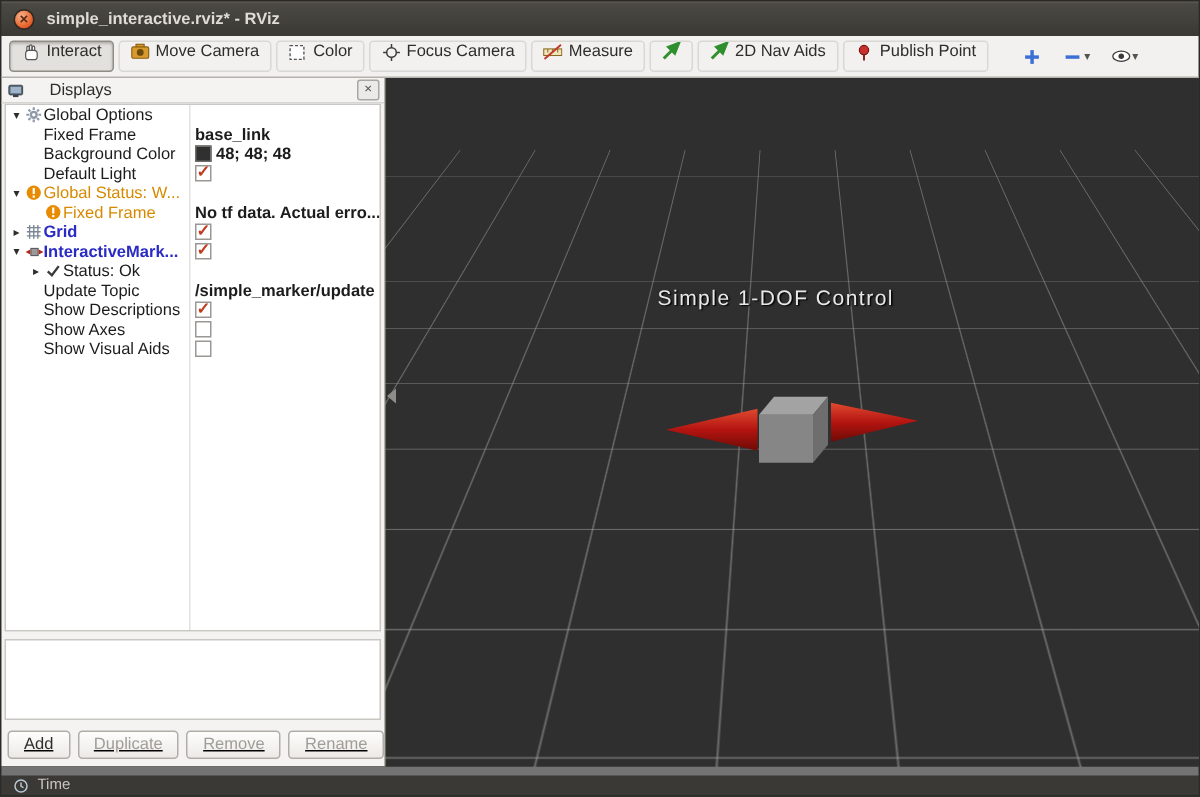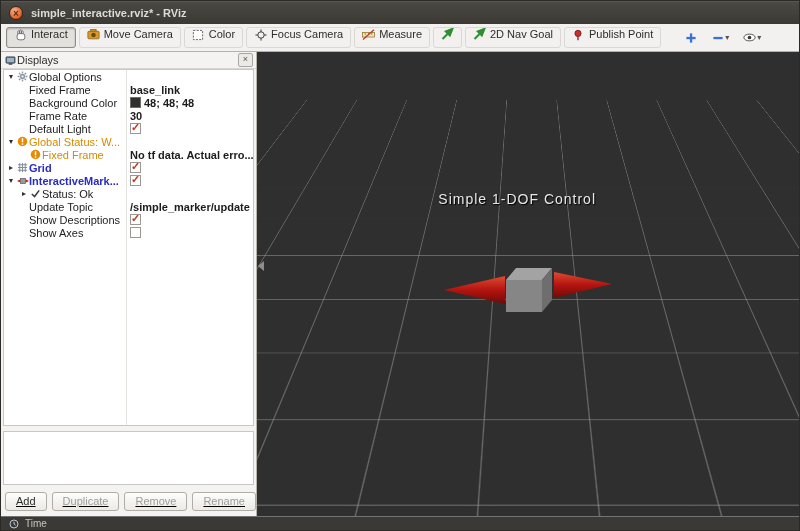--- a/index.html
+++ b/index.html
@@ -23,21 +23,21 @@
   .icon{display:inline-flex;width:13px;height:13px;align-items:center;justify-content:center;}
   .icon svg{display:block;}
   .toolbar-extra{margin-left:16px;display:flex;gap:6px;align-items:center;}
   .extra-btn{display:flex;align-items:center;gap:1px;height:20px;padding:0 3px;background:transparent;
     border:1px solid transparent;border-radius:3px;}
   .chev{font-size:8px;color:#55534f;}
   
   .main{flex:1;display:flex;min-height:0;}
   .left-panel{flex:0 0 256px;width:256px;background:#f4f3f1;border-right:1px solid #b5b2ac;
     display:flex;flex-direction:column;box-sizing:border-box;}
-  .panel-header{flex:0 0 16px;display:flex;align-items:center;gap:0;padding:0 3px;
+  .panel-header{flex:0 0 16px;display:flex;align-items:center;gap:16px;padding:0 3px;
     border-bottom:1px solid #d8d6d2;color:#2e2d2a;}
   .panel-close{margin-left:auto;width:13px;height:12px;border:1px solid #a9a7a2;background:#eceae7;
     line-height:10px;text-align:center;font-size:9px;color:#555;border-radius:2px;}
   .tree{flex:1;background:#fff;border:1px solid #c9c7c3;margin:0 2px;position:relative;overflow:hidden;}
   .col-line{position:absolute;left:122px;top:0;bottom:0;width:1px;background:#e4e2de;}
   .tree-row{display:grid;grid-template-columns:122px 1fr;height:13px;align-items:center;position:relative;}
   .tree-name{display:flex;align-items:center;white-space:nowrap;overflow:hidden;padding-left:2px;
     color:#1c1c1c;height:13px;}
   .tree-name.ind1{padding-left:15px;}
   .expander{flex:0 0 10px;width:10px;font-size:8px;color:#2e2d2a;text-align:center;line-height:13px;}
@@ -62,21 +62,21 @@
       linear-gradient(90deg,rgba(165,165,165,.5) 1px,transparent 1px);
     background-size:85px 85px;transform:perspective(700px) rotateX(55deg);}
   .collapse-handle{position:absolute;left:1px;top:45%;width:0;height:0;
     border-top:5px solid transparent;border-bottom:5px solid transparent;
     border-right:6px solid #8f8d89;}
   .marker{position:absolute;left:50%;top:51%;transform:translate(-50%,-50%);}
   .marker-label{position:absolute;left:48%;top:30%;transform:translateX(-50%);color:#e8e8e8;
     font-size:14px;letter-spacing:1px;text-shadow:1px 1px 1px #000;white-space:nowrap;}
   
   .timebar{flex:0 0 13px;background:#3a3936;color:#c8c5c0;display:flex;align-items:center;
-    gap:5px;padding:0 6px;font-size:10px;border-top:1px solid #737373;}
+    gap:5px;padding:0 6px;font-size:10px;border-top:6px solid #737373;}
 </style>
 </head>
 <body>
 
 <div class="window">
 
   <div class="titlebar">
     <span class="close-btn">×</span>
     <span class="title">simple_interactive.rviz* - RViz</span>
   </div>
@@ -154,21 +154,21 @@
         </button>
         <button class="tool-btn">
           <span class="icon">
             <svg viewBox="0 0 13 13" width="13" height="13">
               <g stroke="#2f8f2f" stroke-width="2" fill="#2f8f2f">
                 <line x1="1.5" y1="11" x2="6.5" y2="6"></line>
                 <polygon points="4.8,3.4 11.4,0.9 8.8,7.4"></polygon>
               </g>
             </svg>
           </span>
-          <span>2D Nav Goal</span>
+          <span>2D Nav Aids</span>
         </button>
         <button class="tool-btn">
           <span class="icon">
             <svg viewBox="0 0 12 12" width="12" height="12">
               <circle cx="6" cy="4.4" r="3.1" fill="#c9302c" stroke="#7a100e" stroke-width="0.8"></circle>
               <line x1="6" y1="7.5" x2="6" y2="11.3" stroke="#7a100e" stroke-width="1.2"></line>
             </svg>
           </span>
           <span>Publish Point</span>
         </button>
@@ -258,29 +258,20 @@
               <span>Background Color</span>
             </div>
             <div class="tree-value">
               <span class="swatch" style="background: rgb(48, 48, 48);"></span>
               <span>48; 48; 48</span>
             </div>
           </div>
           <div class="tree-row">
             <div class="tree-name ind1">
               <span class="expander"></span>
-              <span>Frame Rate</span>
-            </div>
-            <div class="tree-value">
-              <span>30</span>
-            </div>
-          </div>
-          <div class="tree-row">
-            <div class="tree-name ind1">
-              <span class="expander"></span>
               <span>Default Light</span>
             </div>
             <div class="tree-value">
               <span class="checkbox checked"></span>
             </div>
           </div>
           <div class="tree-row">
             <div class="tree-name">
               <span class="expander">▾</span>
               <span class="icon">
@@ -369,20 +360,29 @@
               <span>Show Descriptions</span>
             </div>
             <div class="tree-value">
               <span class="checkbox checked"></span>
             </div>
           </div>
           <div class="tree-row">
             <div class="tree-name ind1">
               <span class="expander"></span>
               <span>Show Axes</span>
+            </div>
+            <div class="tree-value">
+              <span class="checkbox"></span>
+            </div>
+          </div>
+          <div class="tree-row">
+            <div class="tree-name ind1">
+              <span class="expander"></span>
+              <span>Show Visual Aids</span>
             </div>
             <div class="tree-value">
               <span class="checkbox"></span>
             </div>
           </div>
         </div>
       <div class="desc-box"></div>
       <div class="panel-buttons">
           <button class="pbtn">Add</button>
           <button class="pbtn disabled">Duplicate</button>

